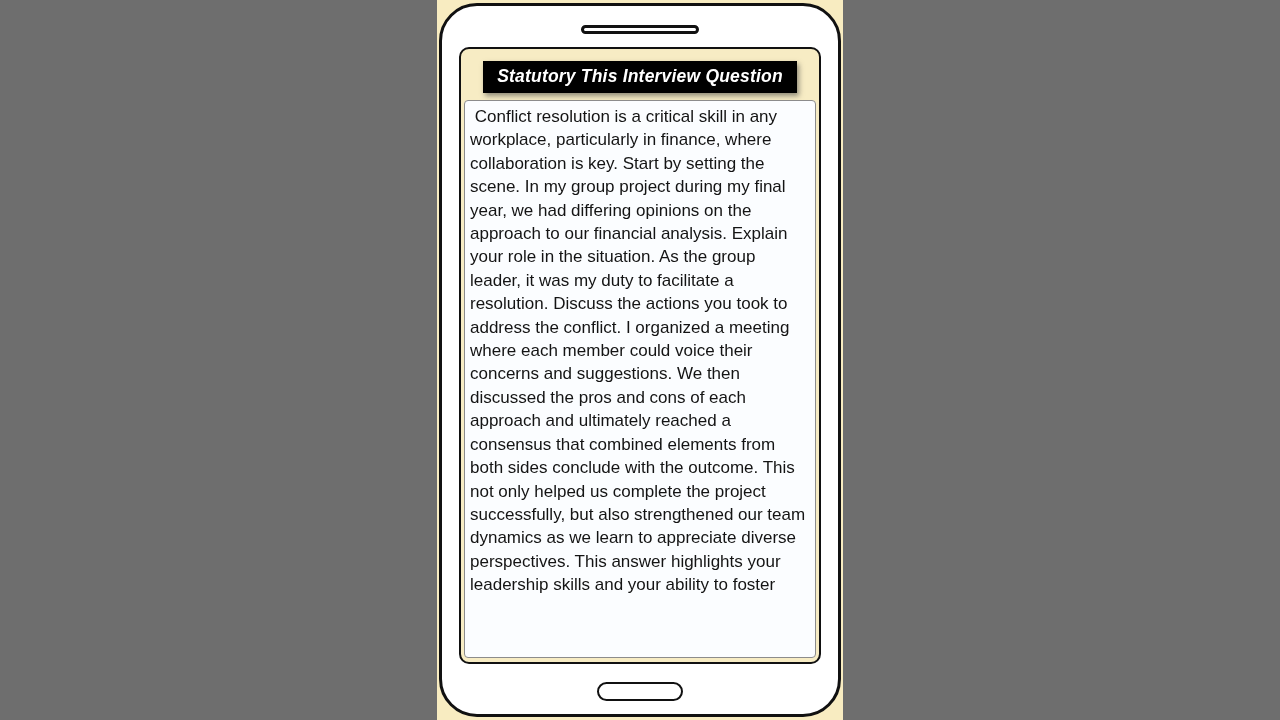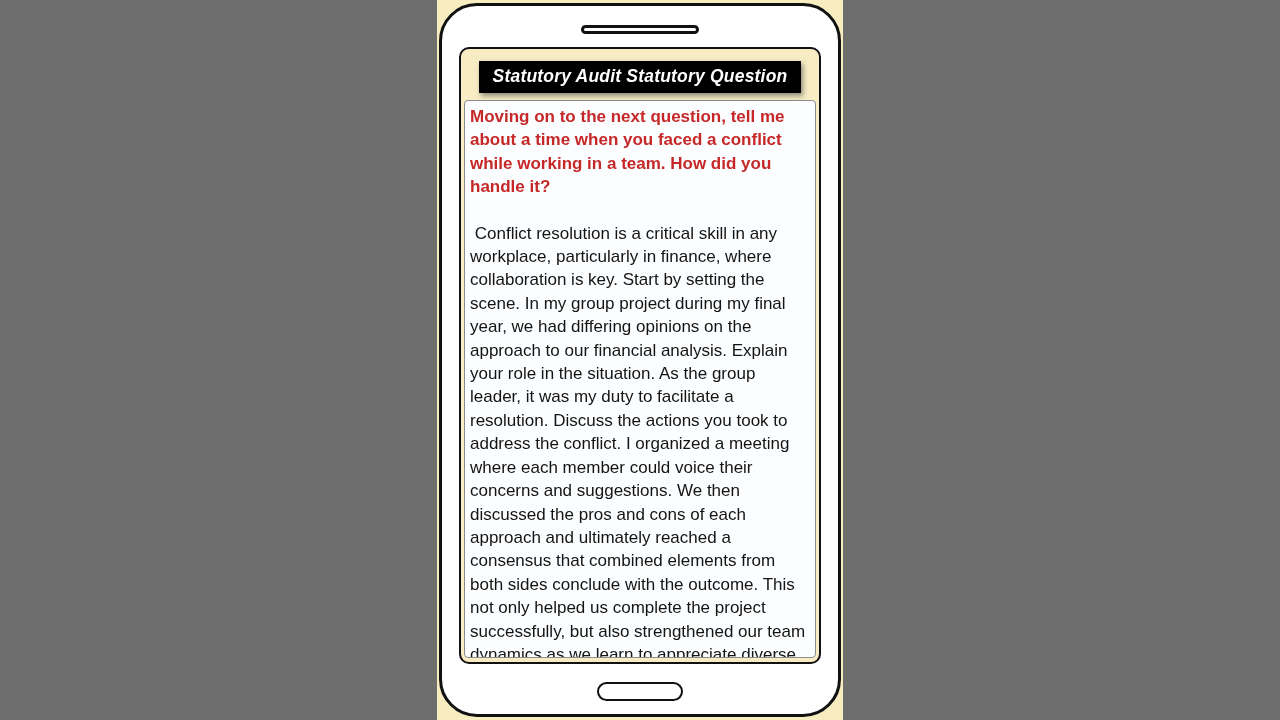--- a/index.html
+++ b/index.html
@@ -130,26 +130,25 @@
 
   <div class="center-col">
     <div class="phone">
 
       <div class="speaker"></div>
 
       <div class="card">
 
         <div class="banner-row">
           <div class="banner">
-            <span>Statutory Audit Statutory Question</span>
+            <span>Statutory This Interview Question</span>
           </div>
         </div>
 
         <div class="content">
-          <p class="question">Moving on to the next question, tell me about a time when you faced a conflict while working in a team. How did you handle it?</p>
           <p class="answer"><span> Conflict resolution is a critical skill in any workplace, particularly in finance, where collaboration is key. Start by setting the scene. In my group project during my final year, we had differing opinions on the approach to our financial analysis. Explain your role in the situation. As the group leader, it was my duty to facilitate a resolution. Discuss the actions you took to address the conflict. I organized a meeting where each member could voice their concerns and suggestions. We then discussed the pros and cons of each approach and ultimately reached a consensus that combined elements from both sides conclude with the outcome. This not only helped us complete the project successfully, but also strengthened our team dynamics as we learn to appreciate diverse perspectives. This answer highlights your leadership skills and your ability to foster </span></p>
         </div>
 
       </div>
 
       <div class="home-btn"></div>
 
     </div>
   </div>
 

